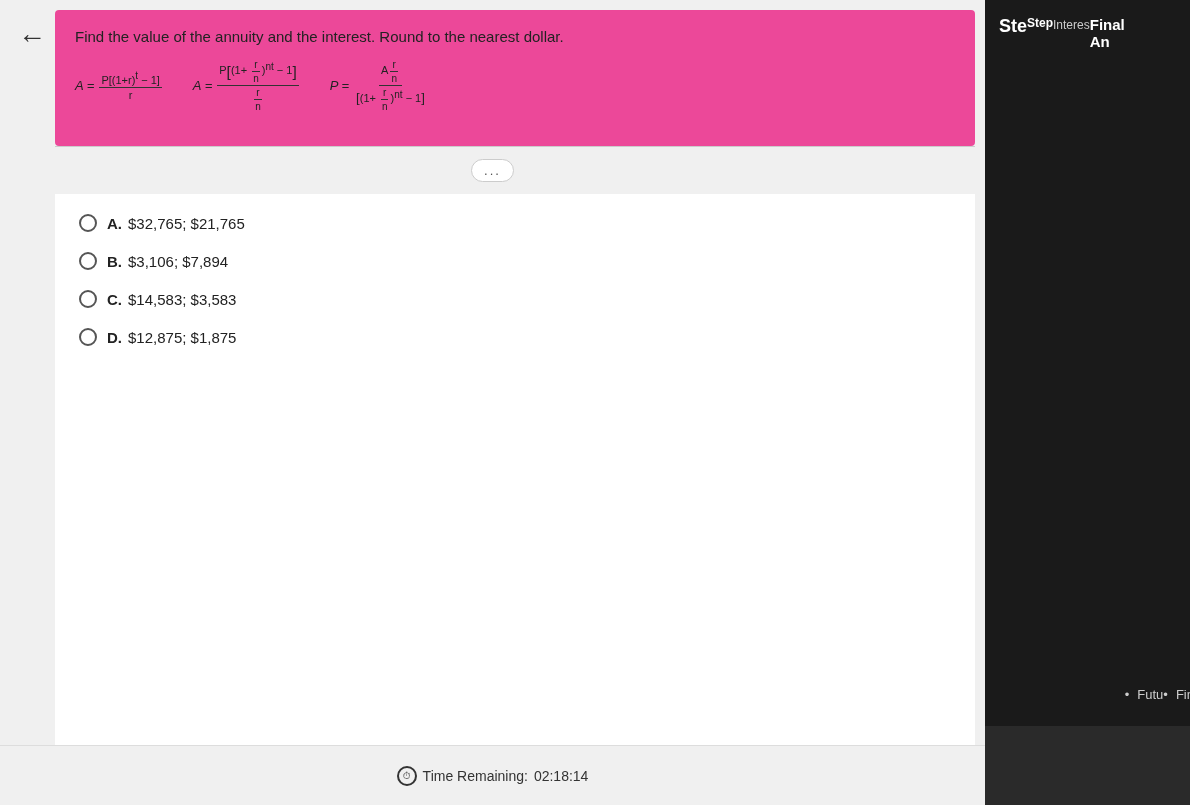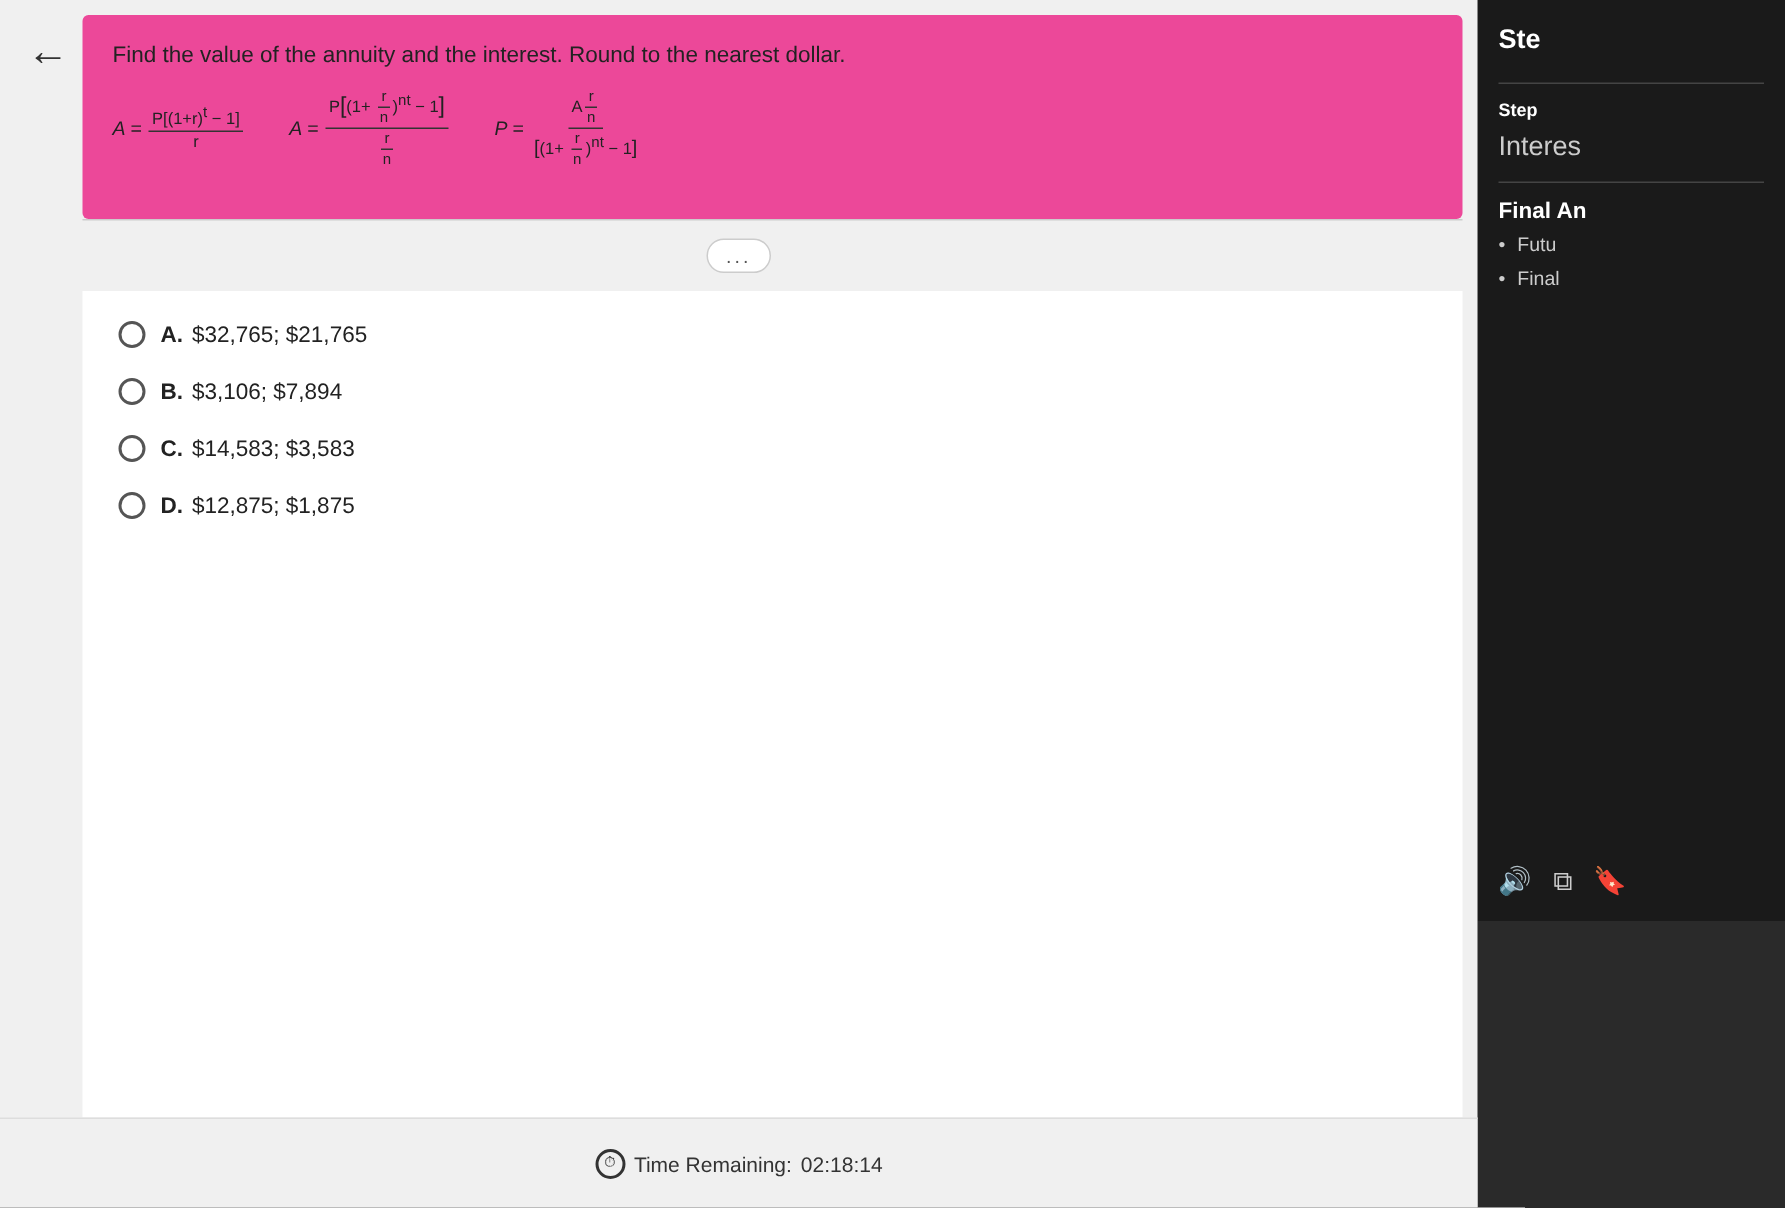--- a/index.html
+++ b/index.html
@@ -177,43 +177,42 @@
       border-radius: 24px;
       padding: 10px 36px;
       font-size: 17px;
       font-weight: bold;
       cursor: pointer;
     }
 
     
     .right-sidebar {
       width: 205px;
-      height: 614px;
+      height: 726px;
       background: #1a1a1a;
       display: flex;
-      flex-direction: column;
       padding: 16px 14px;
       color: #fff;
     }
 
     .sidebar-section-title {
       font-size: 18px;
       font-weight: bold;
       color: #fff;
       margin-bottom: 8px;
     }
 
     .sidebar-divider {
       border: none;
       border-top: 1px solid #444;
       margin: 10px 0;
     }
 
     .sidebar-body-text {
-      font-size: 18px;
+      font-size: 12px;
       color: #ccc;
       line-height: 1.5;
     }
 
     .sidebar-bullet {
       display: flex;
       align-items: flex-end;
       font-size: 13px;
       color: #ccc;
       margin-bottom: 8px;

